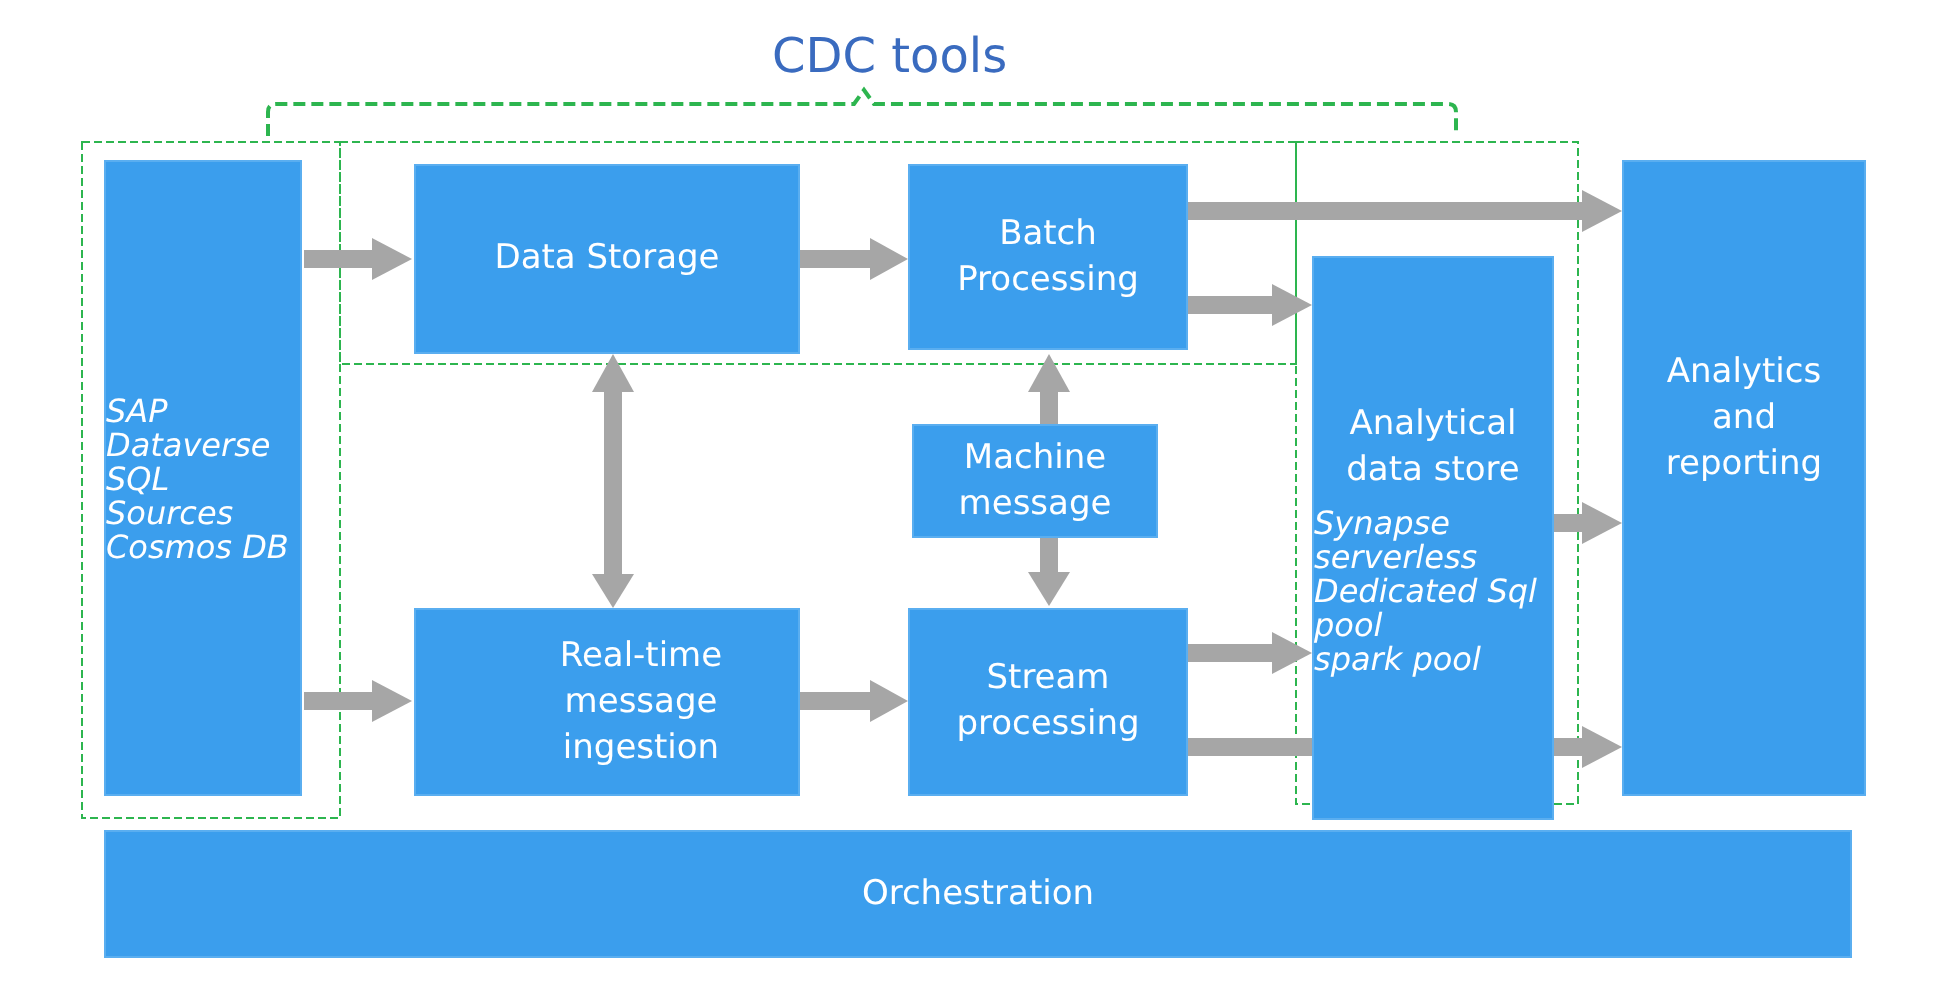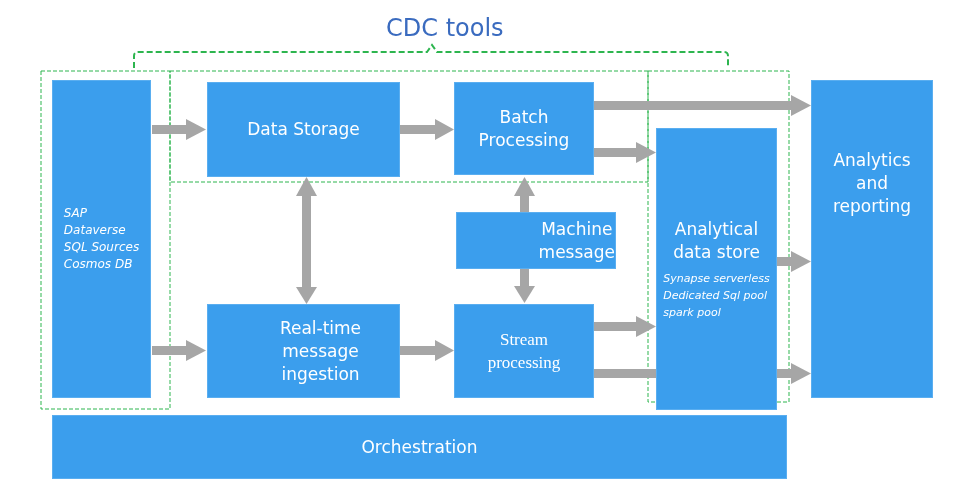--- a/index.html
+++ b/index.html
@@ -2,21 +2,21 @@
 <html><head>
 <meta charset="utf-8">
 <style>
   html, body { margin:0; padding:0; background:#ffffff; }
   body { width:975px; height:494px; position:relative; overflow:hidden;
          font-family:"DejaVu Sans", sans-serif; }
   .box { position:absolute; background:#3b9eed; color:#ffffff;
          display:flex; flex-direction:column; align-items:center; justify-content:center;
          text-align:center; box-sizing:border-box; border:1px solid #5aaef0; }
   .title { font-size:17px; line-height:23px; font-weight:normal; }
-  .sub { font-size:12px; font-style:italic; line-height:17px; text-align:left; }
+  .sub { font-size:16px; font-style:italic; line-height:17px; text-align:left; }
   svg#lines { position:absolute; left:0; top:0; }
   #cdc-label { position:absolute; left:386px; top:14px; font-size:24px; color:#3a6bbf; }
 </style>
 </head>
 <body>
 
 <svg id="lines" width="975" height="494">
 
   <path d="M134,68 L134,56 Q134,52 138,52 L427,52 L432,45 L437,52 L724,52 Q728,52 728,56 L728,66" fill="none" stroke="#2db54f" stroke-width="2" stroke-dasharray="6,3"></path>
 
@@ -101,40 +101,40 @@
 </div>
 
 <div class="box" style="left:207px;top:82px;width:193px;height:95px;">
   <div class="title">Data Storage</div>
 </div>
 
 <div class="box" style="left:454px;top:82px;width:140px;height:93px;">
   <div class="title"><span>Batch</span><br><span>Processing</span></div>
 </div>
 
-<div class="box" style="left:456px;top:212px;width:160px;height:57px;align-items:flex-end;">
+<div class="box" style="left:456px;top:212px;width:123px;height:57px;">
   <div class="title"><span>Machine</span><br><span>message</span></div>
 </div>
 
 <div class="box" style="left:207px;top:304px;width:193px;height:94px;padding-left:34px;">
   <div class="title"><span>Real-time</span><br><span>message ingestion</span></div>
 </div>
 
-<div class="box" style="left:454px;top:304px;width:140px;height:94px;font-family:Liberation Serif, serif;">
+<div class="box" style="left:454px;top:304px;width:140px;height:94px;">
   <div class="title"><span>Stream</span><br><span>processing</span></div>
 </div>
 
 <div class="box" style="left:656px;top:128px;width:121px;height:282px;">
   <div class="title"><span>Analytical</span><br><span>data store</span></div>
-  <div class="sub" style="font-size:11px;margin-top:6px;">
+  <div class="sub" style="font-size:16px;margin-top:6px;">
     <span>Synapse serverless</span><br>
     <span>Dedicated Sql pool</span><br>
     <span>spark pool</span>
   </div>
 </div>
 
-<div class="box" style="left:811px;top:80px;width:122px;height:318px;justify-content:flex-start;padding-top:68px;">
+<div class="box" style="left:811px;top:80px;width:122px;height:318px;justify-content:flex-start;padding-top:94px;">
   <div class="title"><span>Analytics</span><br><span>and</span><br><span>reporting</span></div>
 </div>
 
-<div class="box" style="left:52px;top:415px;width:735px;height:64px;">
+<div class="box" style="left:52px;top:415px;width:874px;height:64px;">
   <div class="title">Orchestration</div>
 </div>
 
 </body></html>

